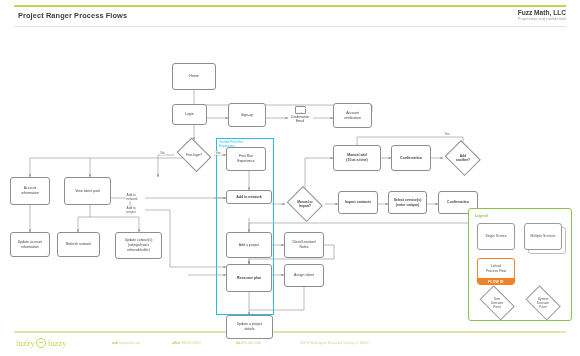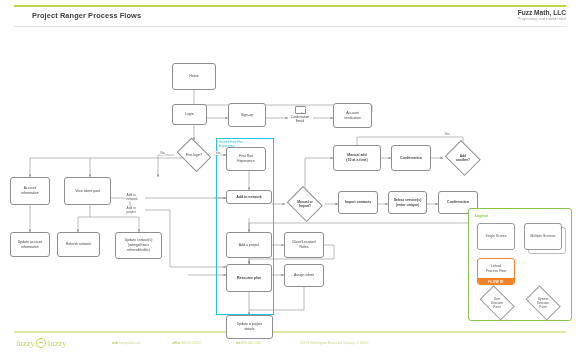--- a/index.html
+++ b/index.html
@@ -23,21 +23,21 @@
     width: 552px; height: 2px;
     background: #c3d64b;
   }
   #header {
     position: absolute;
     left: 0; top: 7px;
     width: 580px; height: 18px;
   }
   #doc-title {
     position: absolute;
-    left: 32px; top: 4px;
+    left: 18px; top: 4px;
     font-size: 7.4px;
     font-weight: bold;
     color: #3d3d3d;
     letter-spacing: .1px;
   }
   #company-name {
     position: absolute;
     right: 14px; top: 2px;
     font-size: 6.6px;
     font-weight: bold;

